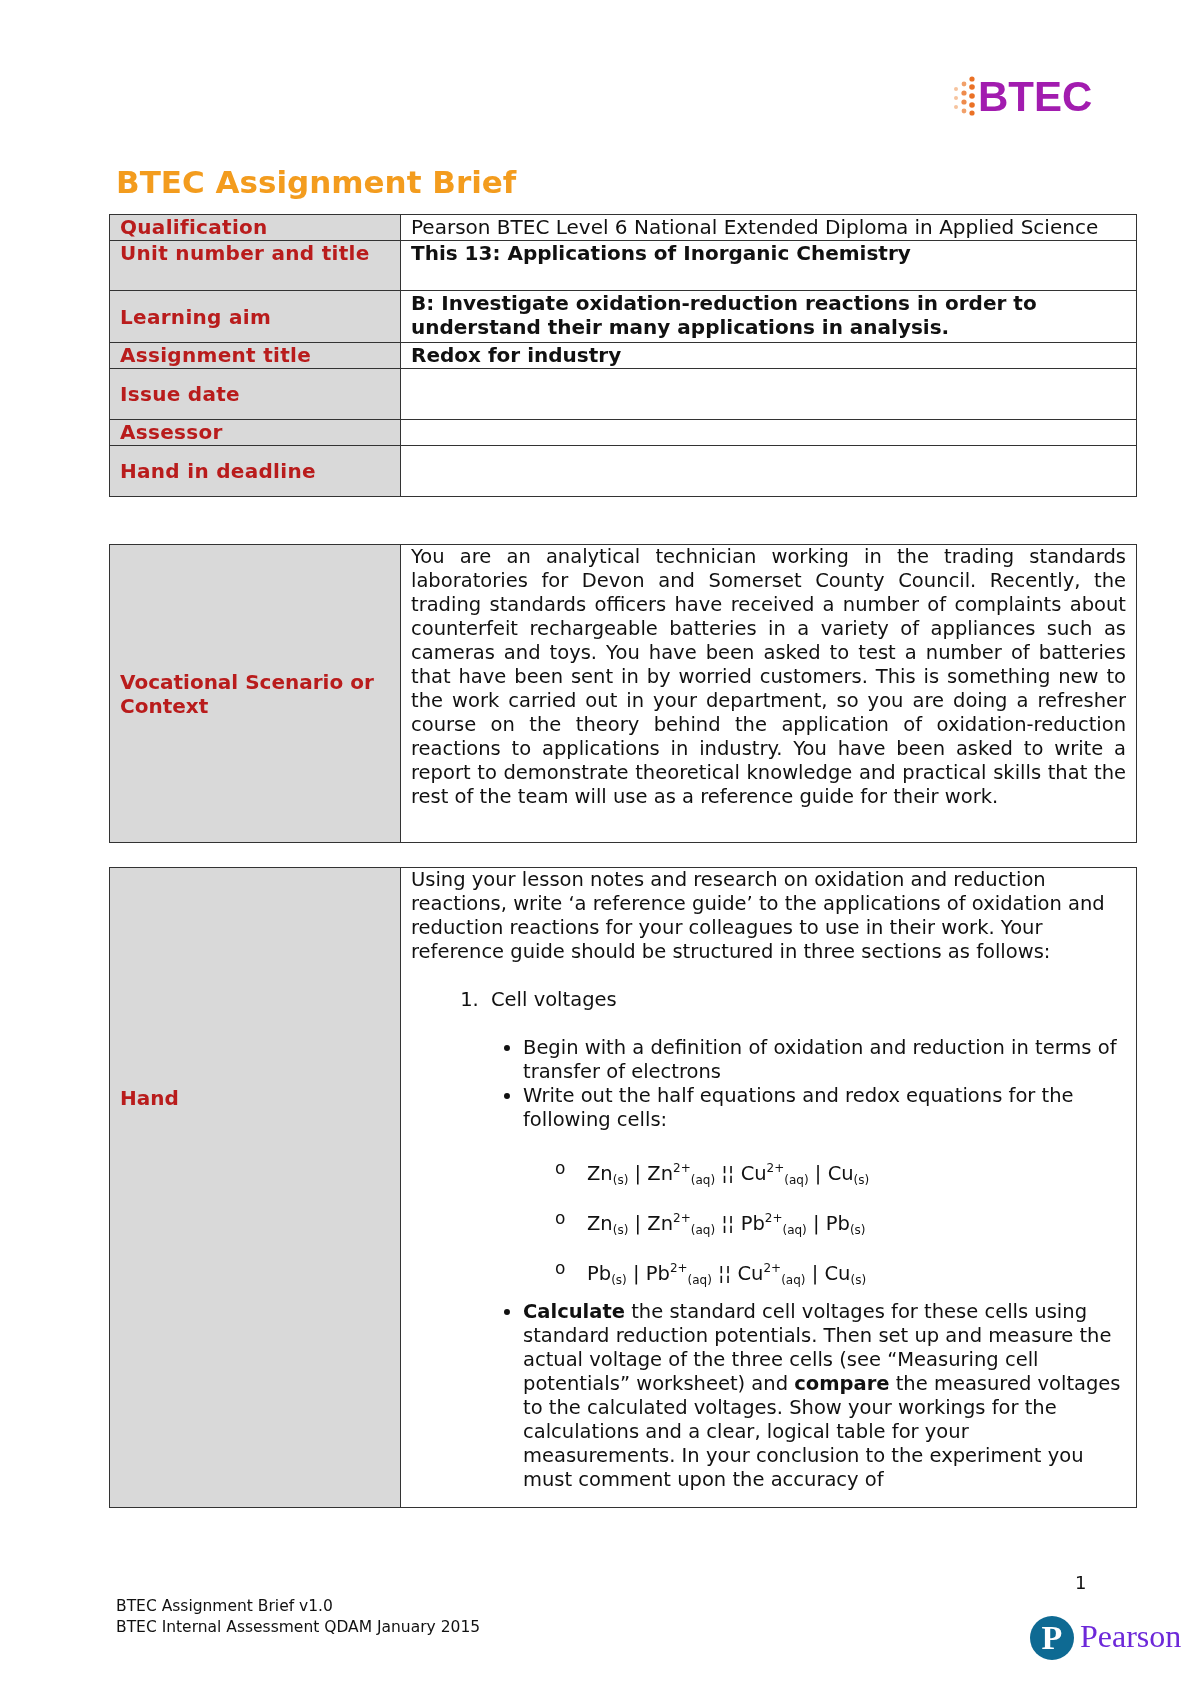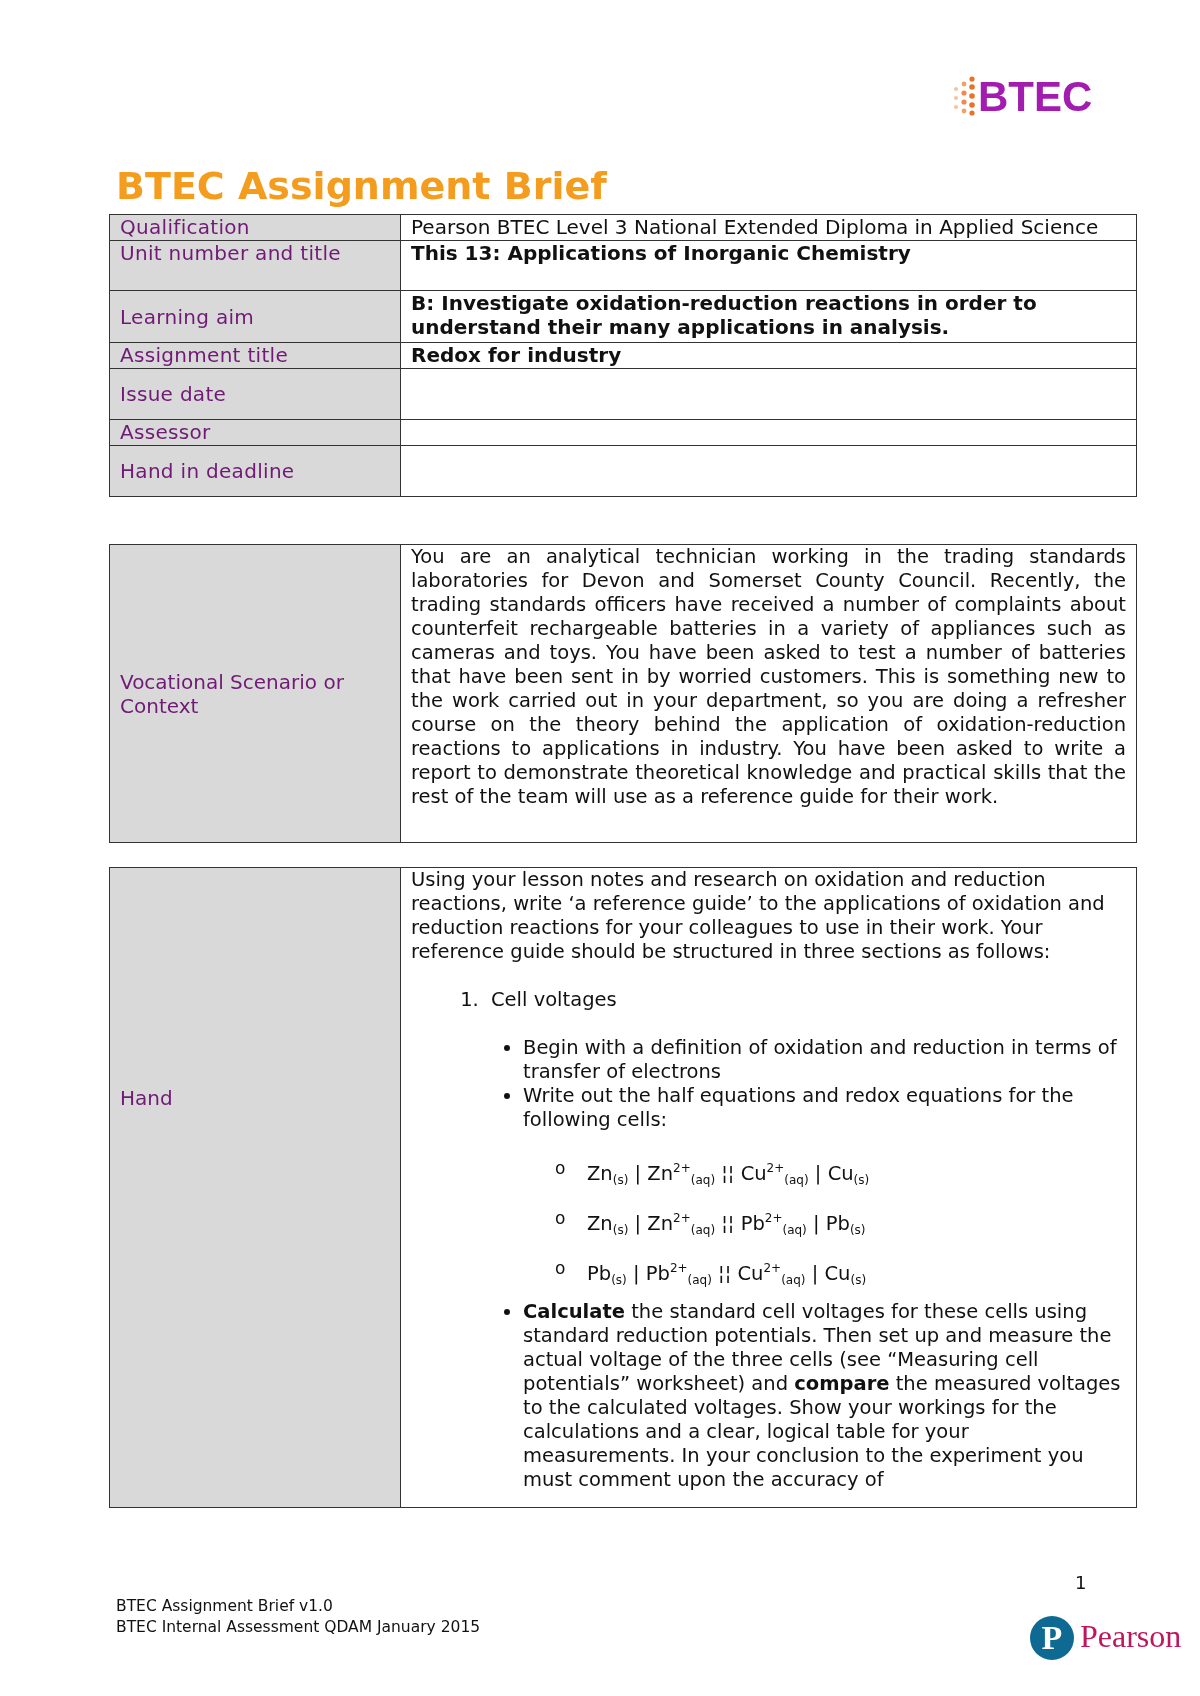--- a/index.html
+++ b/index.html
@@ -2,24 +2,24 @@
 <html><head>
 <meta charset="utf-8">
 <style>
   html, body { margin: 0; padding: 0; background: #ffffff; }
   body { width: 1200px; height: 1696px; position: relative; overflow: hidden;
          font-family: "DejaVu Sans", sans-serif; color: #111; }
   .logo-btec { position: absolute; left: 950px; top: 72px; width: 150px; height: 50px; }
   .logo-btec .dots { position: absolute; left: 0; top: 4px; width: 28px; height: 40px; }
   .logo-btec .word { position: absolute; left: 28px; top: 0; font-family: "Liberation Sans", sans-serif;
         font-weight: bold; font-size: 42px; color: #a21caf; letter-spacing: 0px; line-height: 50px; }
-  .title { position: absolute; left: 116px; top: 164px; font-size: 38px; font-weight: bold; color: #f39c1e; margin: 0; }
+  .title { position: absolute; left: 116px; top: 164px; font-size: 31px; font-weight: bold; color: #f39c1e; margin: 0; }
   table.brief { position: absolute; left: 109px; width: 1028px; border-collapse: collapse; font-size: 20px; }
   table.brief td { border: 1.5px solid #333; vertical-align: top; padding: 0 10px; line-height: 24px; }
-  table.brief td.lbl { background: #d9d9d9; width: 270px; font-weight: normal; color: #701a75; }
+  table.brief td.lbl { background: #d9d9d9; width: 270px; font-weight: bold; color: #b91c1c; }
   table.brief td.val { background: #fff; }
   .bold { font-weight: bold; }
   .mid { vertical-align: middle !important; }
   #t1 { top: 214px; }
   #t1 td.lbl { letter-spacing: 0.3px; }
   .scenario { text-align: justify; font-size: 19.5px; }
   #t2 { top: 544px; }
   #t3 { top: 867px; }
   .task-text { font-size: 19.5px; line-height: 24.5px; }
   .task-text p { margin: 0; }
@@ -31,21 +31,21 @@
   ul.cells li { position: relative; padding-left: 32px; margin-bottom: 14px; }
   ul.cells li::before { content: "o"; position: absolute; left: 0; top: 0; font-size: 17px; }
   sub, sup { font-size: 12px; }
   sub { vertical-align: -4px; }
   sup { vertical-align: 8px; }
   .page-num { position: absolute; left: 1075px; top: 1572px; font-size: 18px; }
   .footer { position: absolute; left: 116px; top: 1596px; font-size: 15.5px; line-height: 21px; }
   .pearson { position: absolute; left: 1030px; top: 1616px; width: 160px; height: 52px; }
   .pearson .circle { position: absolute; left: 0; top: 0; width: 44px; height: 44px; border-radius: 50%; background: #0e6a93; color: #fff;
       font-family: "Liberation Serif", serif; font-size: 34px; font-weight: bold; text-align: center; line-height: 44px; }
-  .pearson .word { position: absolute; left: 50px; top: 2px; font-family: "Liberation Serif", serif; font-size: 32px; color: #be185d; }
+  .pearson .word { position: absolute; left: 50px; top: 2px; font-family: "Liberation Serif", serif; font-size: 32px; color: #6d28d9; }
 </style>
 </head>
 <body>
 
 <div class="logo-btec">
   <svg class="dots" viewBox="0 0 28 40">
     <circle cx="22" cy="3" r="2.6" fill="#ea7125"></circle>
     <circle cx="14" cy="8" r="2.4" fill="#f1a06a"></circle>
     <circle cx="22" cy="11" r="2.8" fill="#ea7125"></circle>
     <circle cx="6" cy="13" r="2" fill="#f6c39e"></circle>
@@ -60,21 +60,21 @@
   </svg>
   <span class="word">BTEC</span>
 </div>
 
 <h1 class="title">BTEC Assignment Brief</h1>
 
 <table class="brief" id="t1">
   <tbody>
       <tr style="height:26px">
     <td class="lbl">Qualification</td>
-    <td class="val">Pearson BTEC Level 3 National Extended Diploma in Applied Science</td>
+    <td class="val">Pearson BTEC Level 6 National Extended Diploma in Applied Science</td>
   </tr>
   <tr style="height:50px">
     <td class="lbl">Unit number and title</td>
     <td class="val bold">This 13: Applications of Inorganic Chemistry</td>
   </tr>
   <tr style="height:52px">
     <td class="lbl mid">Learning aim</td>
     <td class="val bold">B:  Investigate oxidation-reduction reactions in order to understand their many applications in analysis.</td>
   </tr>
   <tr style="height:26px">

